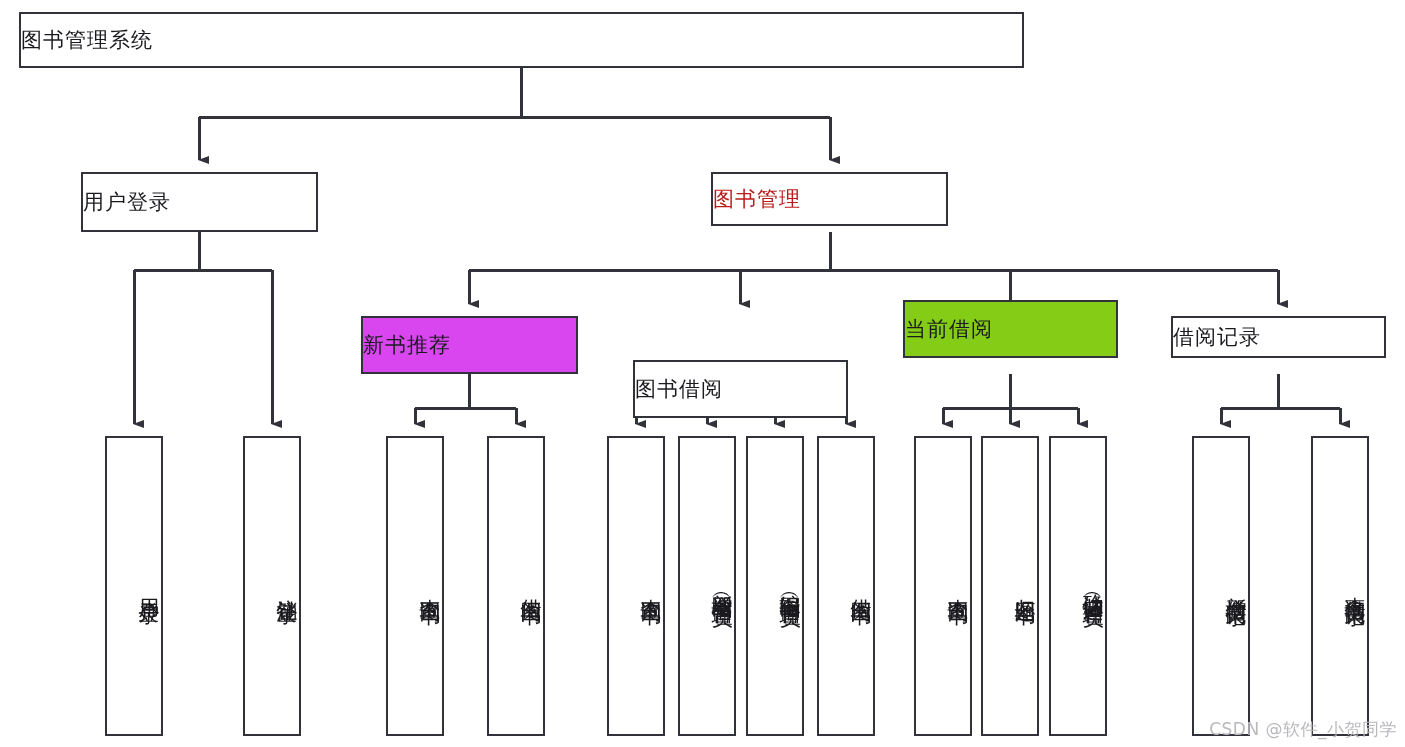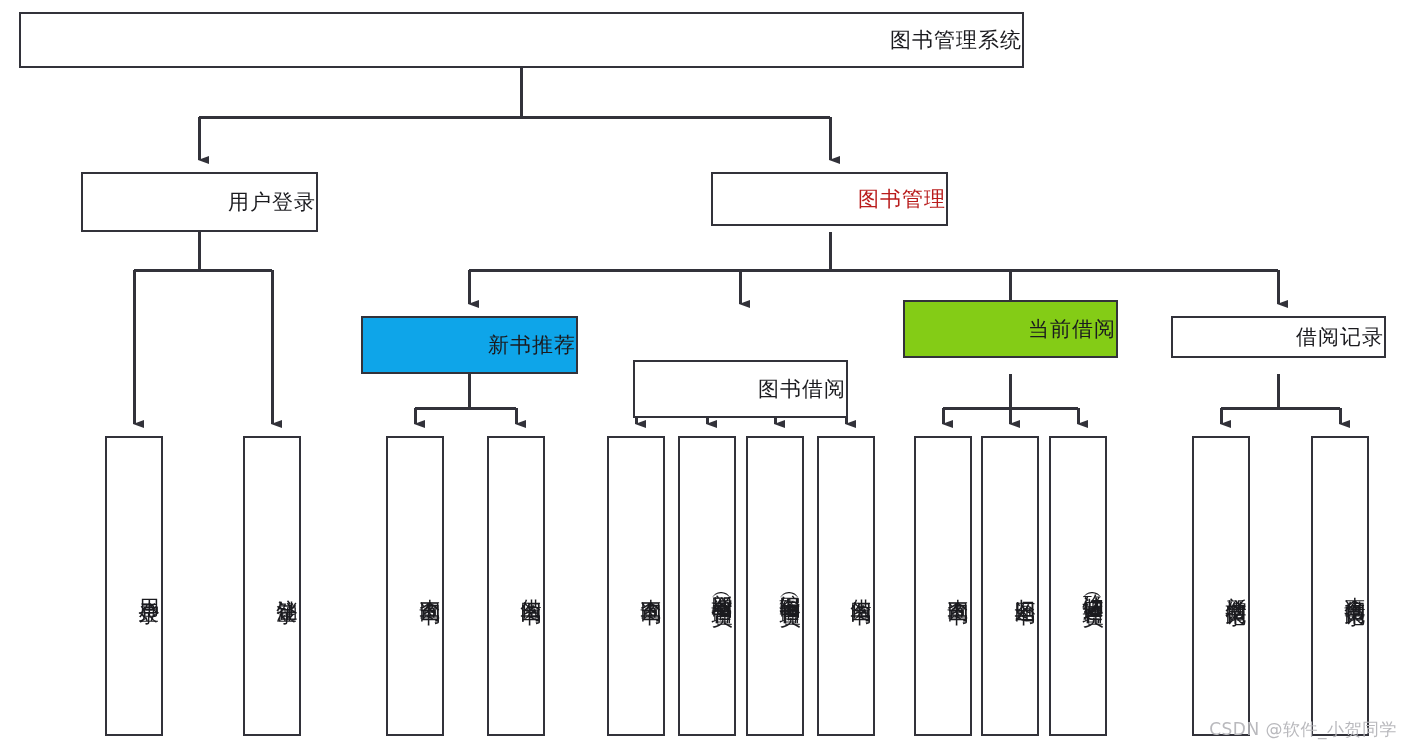--- a/index.html
+++ b/index.html
@@ -25,21 +25,21 @@
     width: 1405px;
     height: 747px;
   }
   .node-box {
     position: absolute;
     box-sizing: border-box;
     border: 2px solid #32323a;
     background: #ffffff;
     display: flex;
     align-items: center;
-    justify-content: flex-end;
+    justify-content: flex-start;
     color: #1b1b1f;
   }
   .node-box.horizontal {
     font-size: 21px;
     letter-spacing: 1px;
   }
   .node-box.vertical {
     writing-mode: vertical-rl;
     text-orientation: upright;
     font-size: 21px;
@@ -130,21 +130,21 @@
     <span class="node-label">图书管理系统</span>
   </div>
 
   <div class="node-box horizontal" style="left: 81px; top: 172px; width: 237px; height: 60px; border-color: rgb(50, 50, 58); background: rgb(255, 255, 255); color: rgb(27, 27, 31);">
     <span class="node-label">用户登录</span>
   </div>
   <div class="node-box horizontal" style="left: 711px; top: 172px; width: 237px; height: 54px; border-color: rgb(50, 50, 58); background: rgb(255, 255, 255); color: #b91c1c;">
     <span class="node-label">图书管理</span>
   </div>
 
-  <div class="node-box horizontal" style="left: 361px; top: 316px; width: 217px; height: 58px; border-color: rgb(50, 50, 58); background: #0ea5e9; color: rgb(27, 27, 31);">
+  <div class="node-box horizontal" style="left: 361px; top: 316px; width: 217px; height: 58px; border-color: rgb(50, 50, 58); background: #d946ef; color: rgb(27, 27, 31);">
     <span class="node-label">新书推荐</span>
   </div>
   <div class="node-box horizontal" style="left: 633px; top: 316px; width: 215px; height: 58px; border-color: rgb(50, 50, 58); background: rgb(255, 255, 255); color: rgb(27, 27, 31); margin-top: 44px;">
     <span class="node-label">图书借阅</span>
   </div>
   <div class="node-box horizontal" style="left: 903px; top: 300px; width: 215px; height: 58px; border-color: rgb(50, 50, 58); background: #84cc16; color: rgb(27, 27, 31);">
     <span class="node-label">当前借阅</span>
   </div>
   <div class="node-box horizontal" style="left: 1171px; top: 316px; width: 215px; height: 42px; border-color: rgb(50, 50, 58); background: rgb(255, 255, 255); color: rgb(27, 27, 31);">
     <span class="node-label">借阅记录</span>

